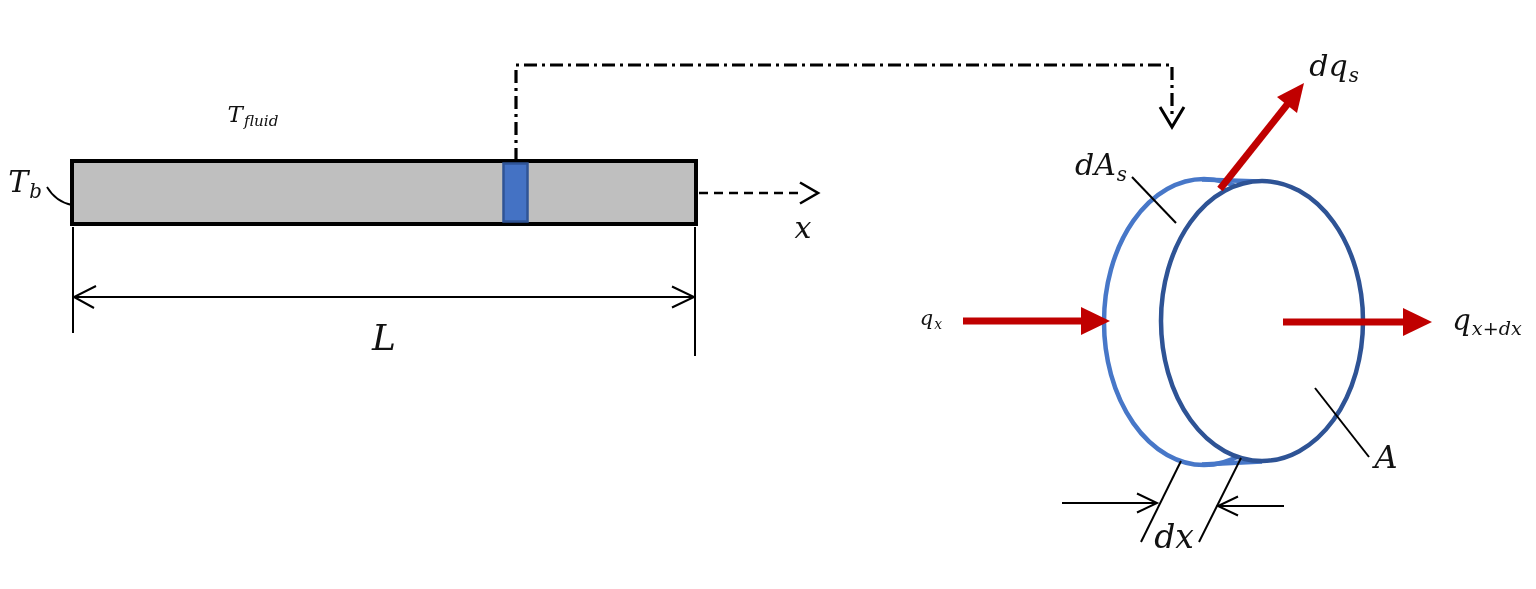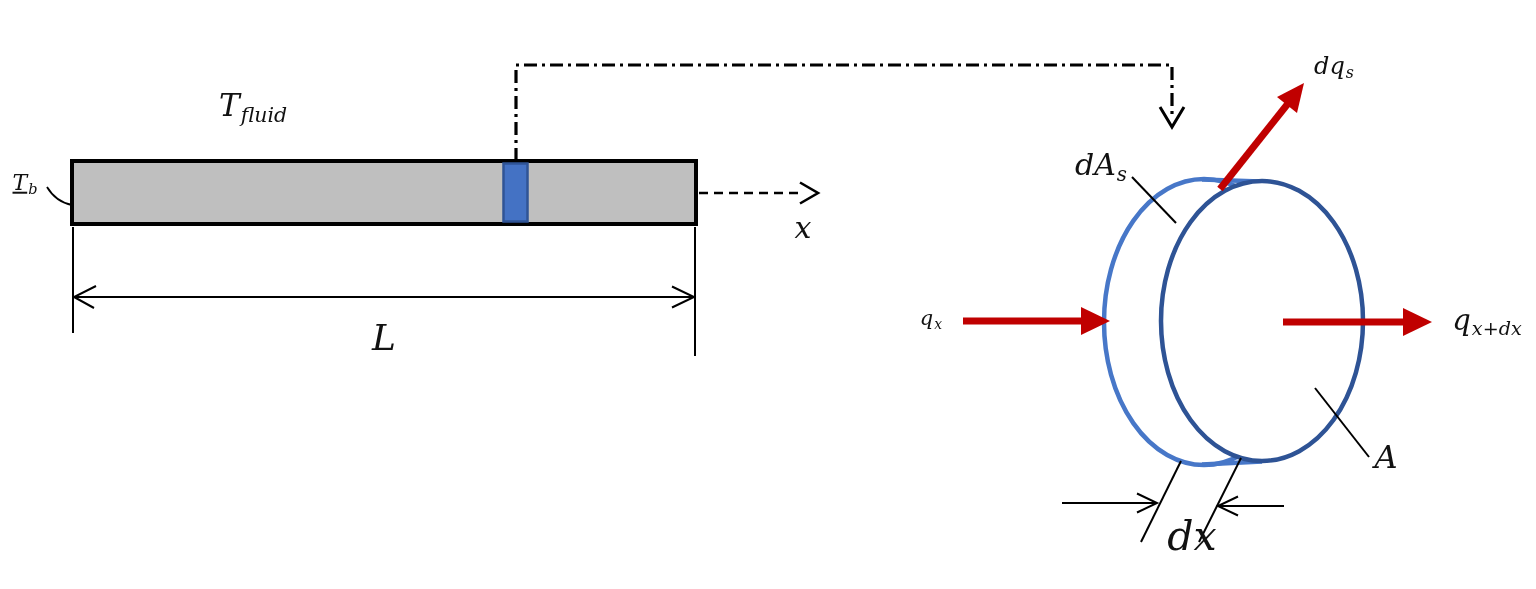--- a/index.html
+++ b/index.html
@@ -81,53 +81,53 @@
     <g>
       <line x1="1283" y1="322" x2="1406" y2="322" stroke-width="7" stroke="#C00000"></line>
       <polygon points="1432,322 1403,308 1403,336" fill="#C00000"></polygon>
     </g>
     <g>
       <line x1="1220" y1="189" x2="1290" y2="101" stroke-width="7" stroke="#C00000"></line>
       <polygon points="1304,83 1297,113 1277,97" fill="#C00000"></polygon>
     </g>
   </svg>
 
-  <div class="label" style="left:253px; top:108px; font-size:31px;">
+  <div class="label" style="left:253px; top:116px; font-size:23px;">
     <span>T</span><span class="sub">fluid</span>
   </div>
 
-  <div class="label" style="left:25px; top:184px; font-size:22px;text-decoration:underline;">
+  <div class="label" style="left:25px; top:184px; font-size:30px;">
     <span>T</span><span class="sub">b</span>
   </div>
 
   <div class="label" style="left:384px; top:338px; font-size:36px;">
     <span>L</span>
   </div>
 
   <div class="label" style="left:803px; top:228px; font-size:30px;">
     <span>x</span>
   </div>
 
   <div class="label" style="left:931px; top:320px; font-size:21px;">
     <span>q</span><span class="sub">x</span>
   </div>
 
   <div class="label" style="left:1487px; top:322px; font-size:29px;">
     <span>q</span><span class="sub">x+dx</span>
   </div>
 
-  <div class="label" style="left:1334px; top:68px; font-size:24px;">
+  <div class="label" style="left:1334px; top:68px; font-size:30px;">
     <span>dq</span><span class="sub">s</span>
   </div>
 
   <div class="label" style="left:1101px; top:167px; font-size:30px;">
     <span>dA</span><span class="sub">s</span>
   </div>
 
   <div class="label" style="left:1386px; top:457px; font-size:32px;">
     <span>A</span>
   </div>
 
-  <div class="label" style="left:1174px; top:536px; font-size:41px;margin-left:18px;">
+  <div class="label" style="left:1174px; top:536px; font-size:33px;">
     <span>dx</span>
   </div>
 
 </div>
 
 </body></html>

